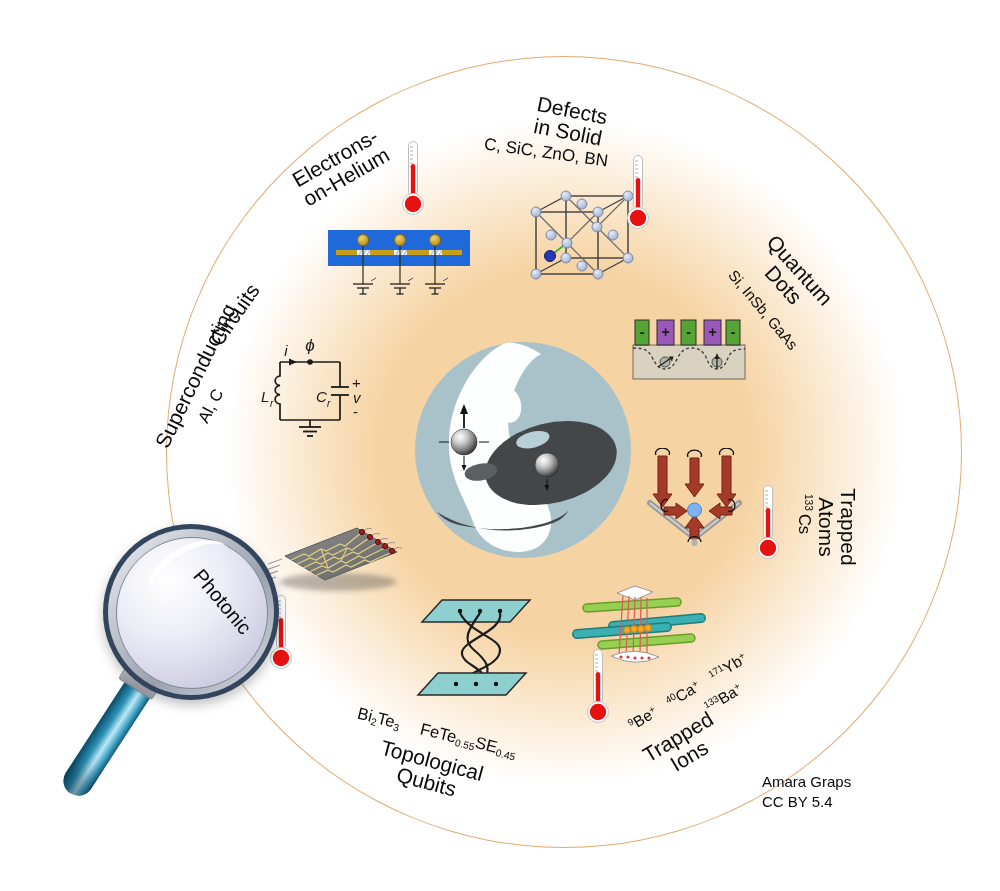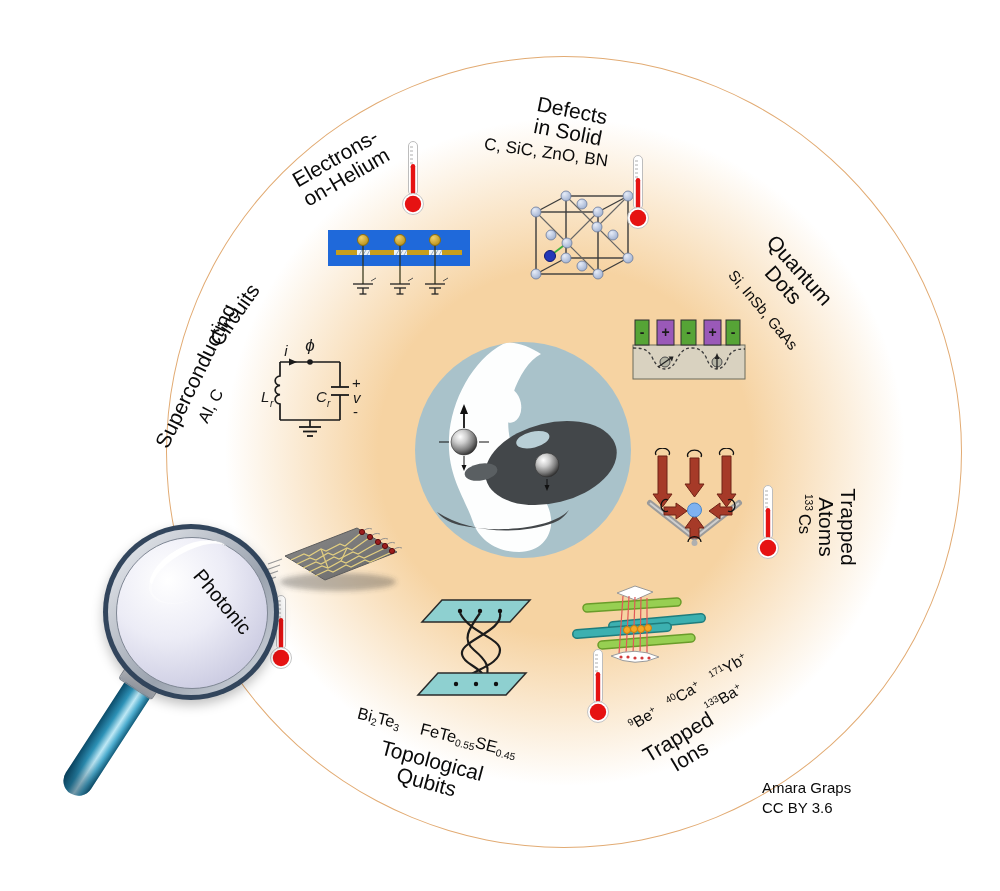--- a/index.html
+++ b/index.html
@@ -462,18 +462,18 @@
                   background:linear-gradient(135deg,#eef0f4,#9aa2ae 60%,#d8dde4);"></div>
       <div class="abs" style="left:13px;top:13px;width:150px;height:150px;border-radius:50%;border:1px solid #7f8794;
                   background:radial-gradient(circle at 34% 28%,#ffffff 0%,#ececf6 40%,#cfcfe4 75%,#bdbdd6 100%);"></div>
       <div class="abs" style="left:42px;top:22px;width:88px;height:46px;border-radius:50%;
                   border-top:6px solid rgba(255,255,255,0.95);border-left:2px solid rgba(255,255,255,0.4);
                   transform:rotate(-30deg);"></div>
     </div>
   </div>
   <div class="label" style="left:222px;top:602px;--r:50deg;font-size:20px;">Photonic</div>
 
-  <div class="label-left" style="left:762px;top:772px;font-size:15px;margin-top:6px;">
+  <div class="label-left" style="left:762px;top:772px;font-size:15px;">
     <div>Amara Graps</div>
-    <div>CC BY 3.6</div>
+    <div>CC BY 5.4</div>
   </div>
 
 </div>
 
 </body></html>

